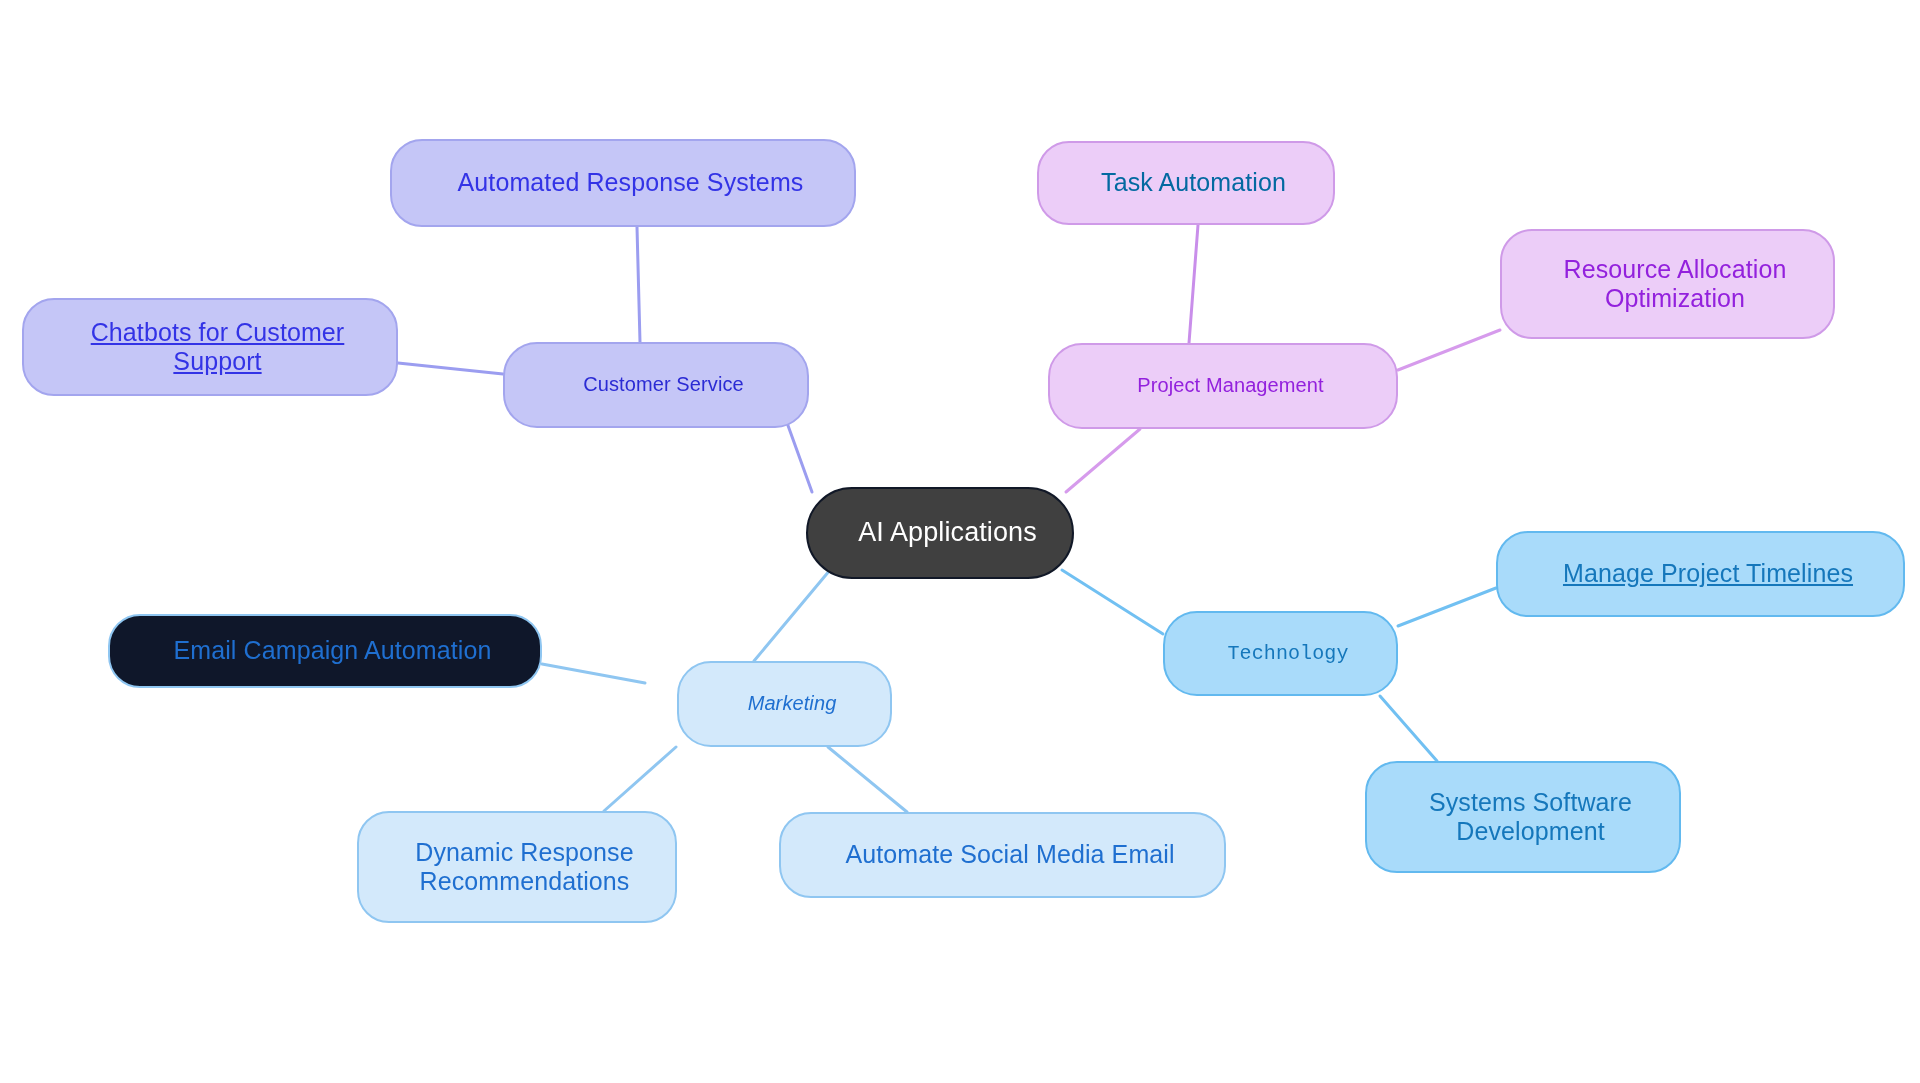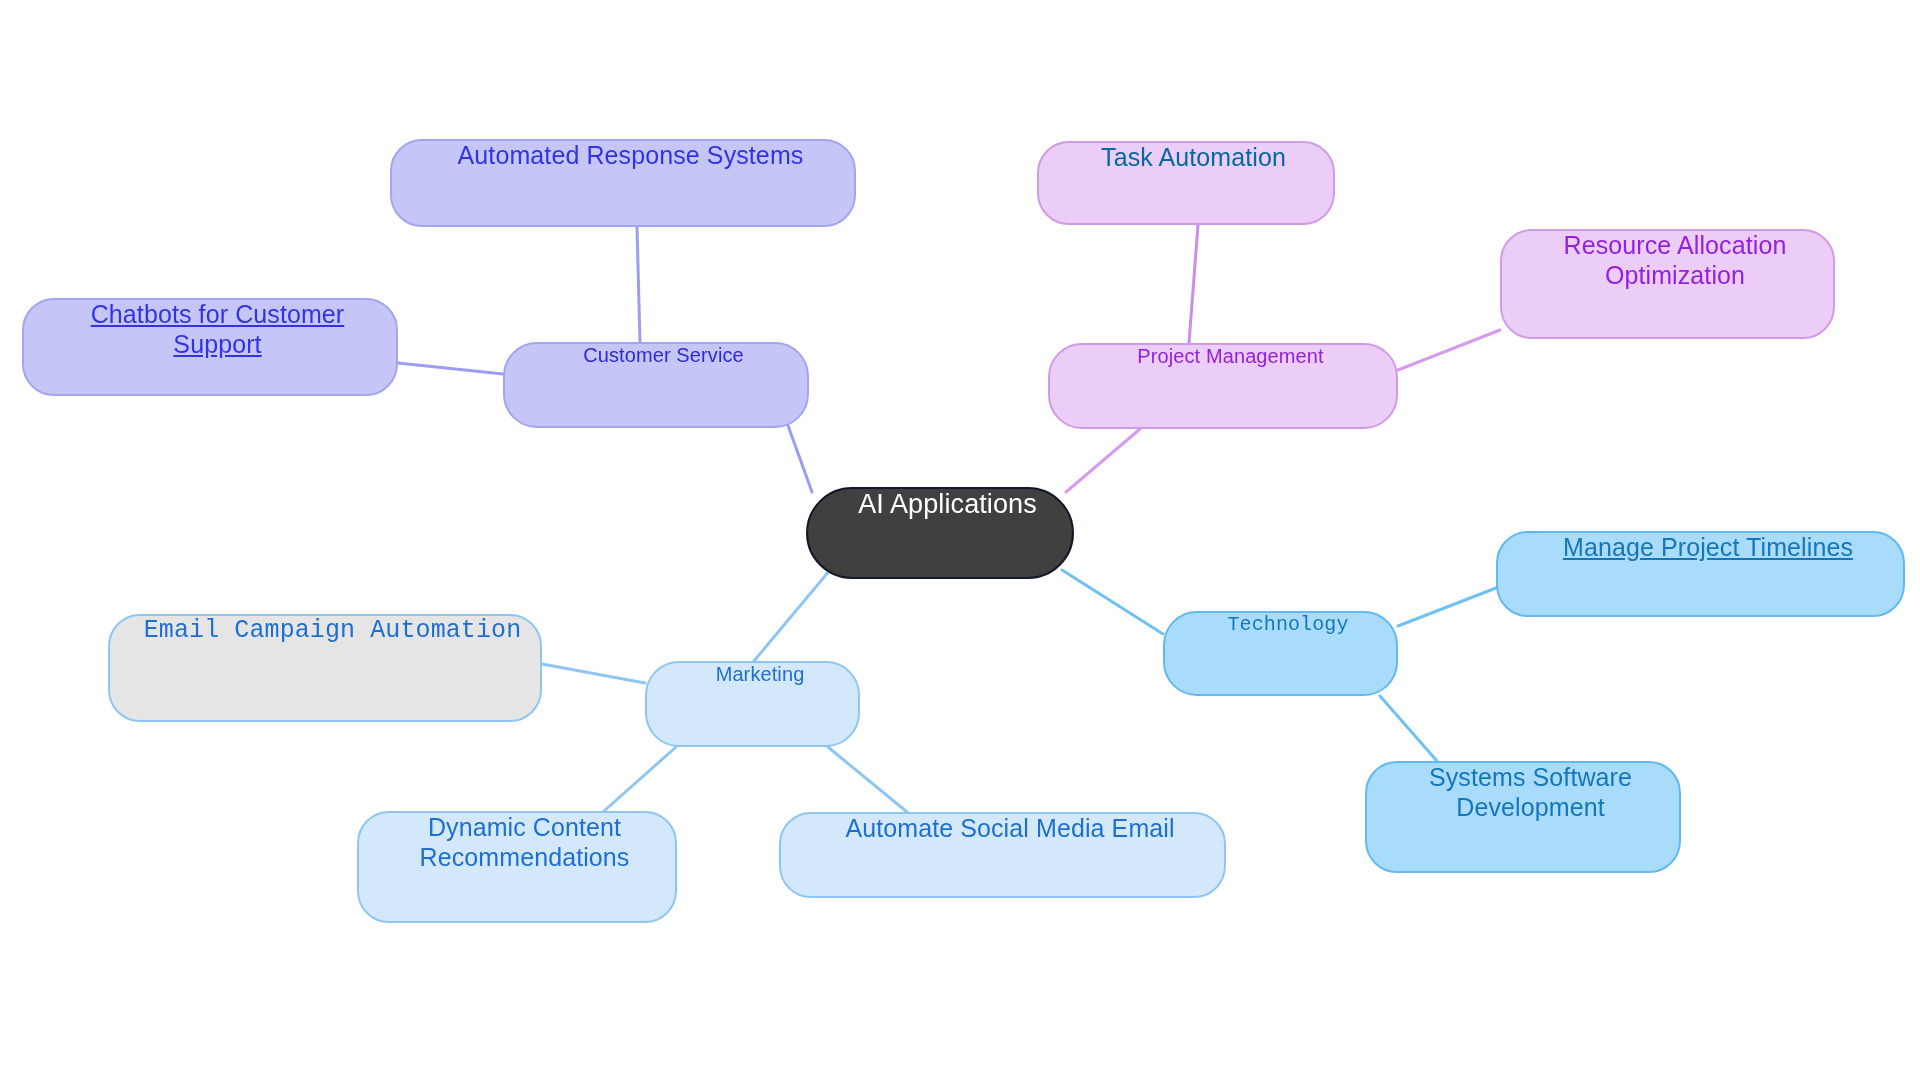--- a/index.html
+++ b/index.html
@@ -21,21 +21,21 @@
     position: absolute;
     left: 0;
     top: 0;
     width: 1920px;
     height: 1083px;
   }
   .node {
     position: absolute;
     box-sizing: border-box;
     display: flex;
-    align-items: flex-start;
+    align-items: center;
     justify-content: center;
     text-align: center;
     border-style: solid;
     border-width: 2px;
     line-height: 1.18;
     white-space: pre-line;
     z-index: 2;
     padding-left: 15px;
   }
   .node-root {
@@ -80,19 +80,19 @@
       <div class="node node-leaf" style="left: 22px; top: 298px; width: 376px; height: 98px; background: rgb(197, 198, 247); border-color: rgb(163, 165, 238); color: rgb(51, 51, 230); text-decoration: underline;"><span>Chatbots for Customer
 Support</span></div>
       <div class="node node-branch" style="left: 1048px; top: 343px; width: 350px; height: 86px; background: rgb(236, 205, 248); border-color: rgb(207, 154, 232); color: rgb(147, 33, 221);"><span>Project Management</span></div>
       <div class="node node-leaf" style="left: 1037px; top: 141px; width: 298px; height: 84px; background: rgb(236, 205, 248); border-color: rgb(207, 154, 232); color: #0369a1;"><span>Task Automation</span></div>
       <div class="node node-leaf" style="left: 1500px; top: 229px; width: 335px; height: 110px; background: rgb(236, 205, 248); border-color: rgb(207, 154, 232); color: rgb(147, 33, 221);"><span>Resource Allocation
 Optimization</span></div>
       <div class="node node-branch" style="left: 1163px; top: 611px; width: 235px; height: 85px; background: rgb(169, 219, 250); border-color: rgb(98, 185, 239); color: rgb(21, 119, 187); font-family: Liberation Mono, monospace;"><span>Technology</span></div>
       <div class="node node-leaf" style="left: 1496px; top: 531px; width: 409px; height: 86px; background: rgb(169, 219, 250); border-color: rgb(98, 185, 239); color: rgb(21, 119, 187); text-decoration: underline;"><span>Manage Project Timelines</span></div>
       <div class="node node-leaf" style="left: 1365px; top: 761px; width: 316px; height: 112px; background: rgb(169, 219, 250); border-color: rgb(98, 185, 239); color: rgb(21, 119, 187);"><span>Systems Software
 Development</span></div>
-      <div class="node node-branch" style="left: 645px; top: 661px; width: 215px; height: 86px; background: rgb(211, 233, 251); border-color: rgb(143, 198, 241); color: rgb(31, 111, 208);"><span>Marketing</span></div>
-      <div class="node node-leaf" style="left: 108px; top: 614px; width: 434px; height: 108px; background: #e5e5e5; border-color: rgb(143, 198, 241); color: rgb(31, 111, 208); font-family: Liberation Mono, monospace;"><span>Email Campaign Automation</span></div>
-      <div class="node node-leaf" style="left: 357px; top: 811px; width: 320px; height: 112px; background: rgb(211, 233, 251); border-color: rgb(143, 198, 241); color: rgb(31, 111, 208);"><span>Dynamic Content
+      <div class="node node-branch" style="left: 677px; top: 661px; width: 215px; height: 86px; background: rgb(211, 233, 251); border-color: rgb(143, 198, 241); color: rgb(31, 111, 208); font-style: italic;"><span>Marketing</span></div>
+      <div class="node node-leaf" style="left: 108px; top: 614px; width: 434px; height: 74px; background: #0f172a; border-color: rgb(143, 198, 241); color: rgb(31, 111, 208);"><span>Email Campaign Automation</span></div>
+      <div class="node node-leaf" style="left: 357px; top: 811px; width: 320px; height: 112px; background: rgb(211, 233, 251); border-color: rgb(143, 198, 241); color: rgb(31, 111, 208);"><span>Dynamic Response
 Recommendations</span></div>
       <div class="node node-leaf" style="left: 779px; top: 812px; width: 447px; height: 86px; background: rgb(211, 233, 251); border-color: rgb(143, 198, 241); color: rgb(31, 111, 208);"><span>Automate Social Media Email</span></div>
     </div>
 </div>
 
 </body></html>

